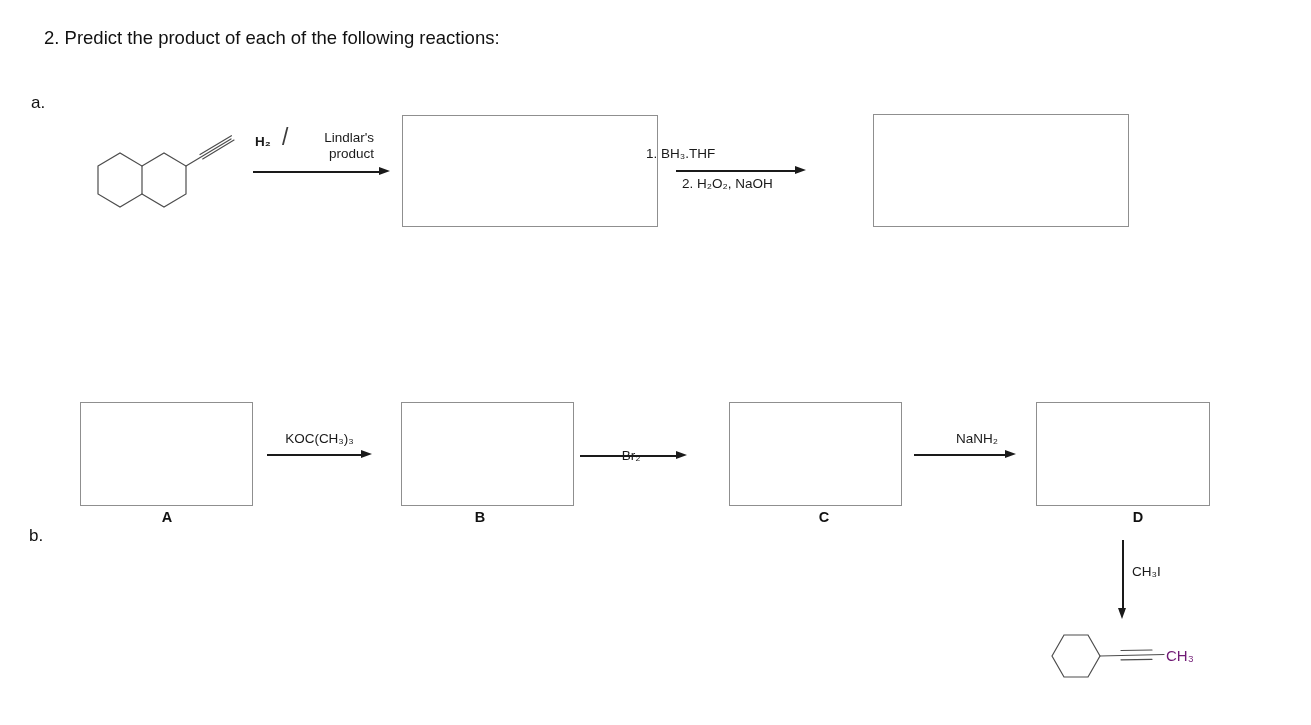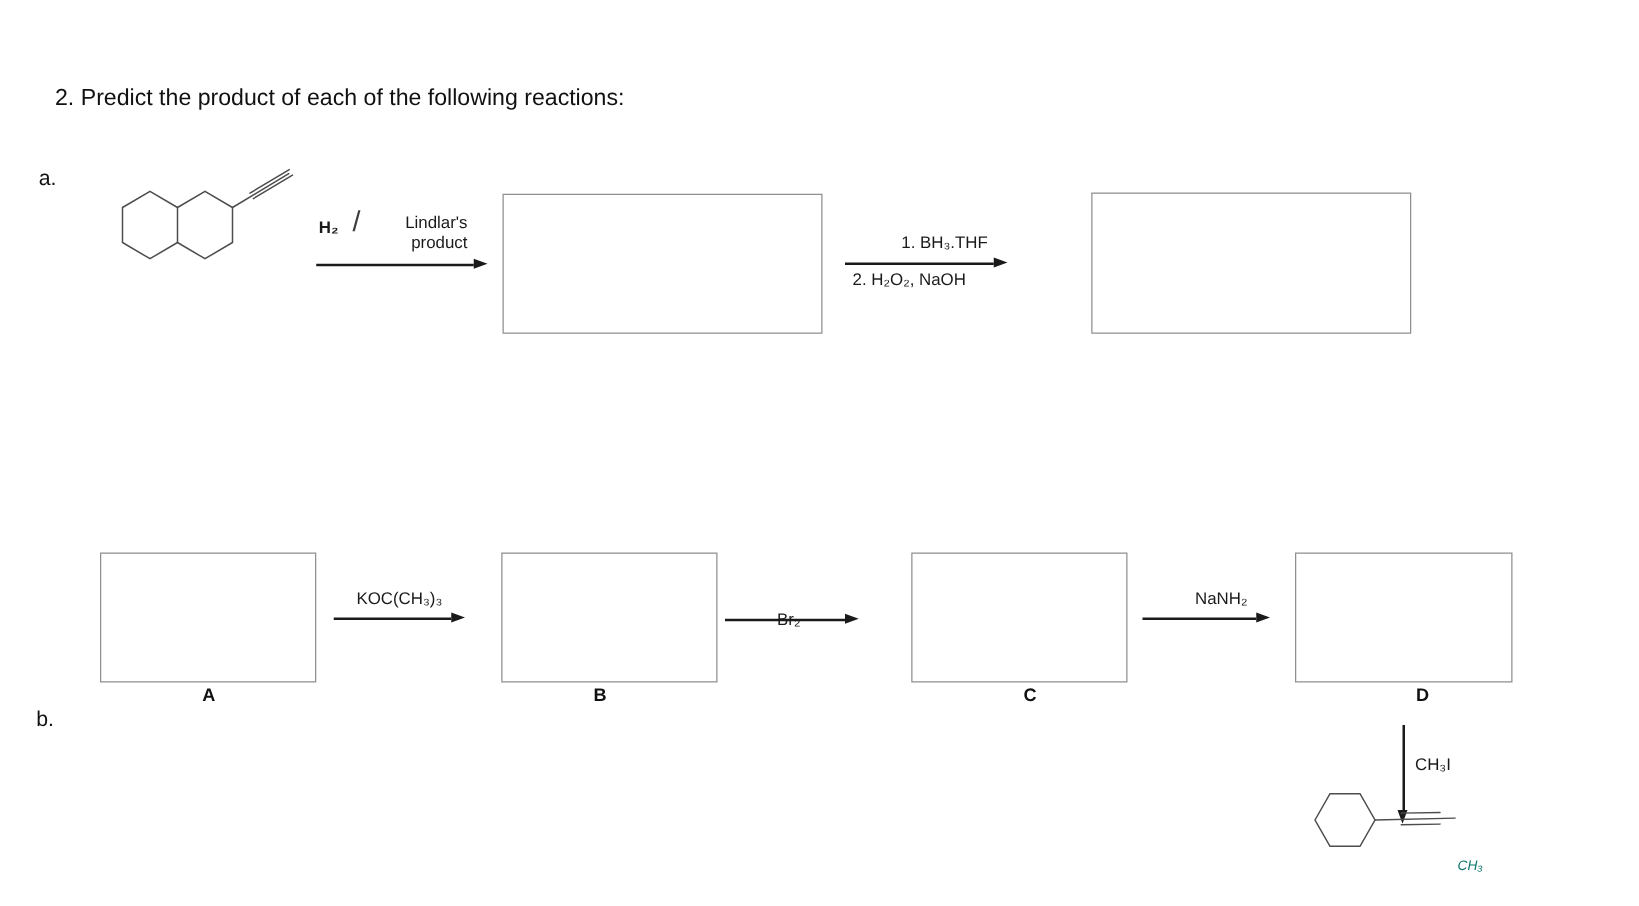--- a/index.html
+++ b/index.html
@@ -4,21 +4,21 @@
 <style>
   html,body{margin:0;padding:0;background:#fff;}
   #canvas{
     position:relative;
     width:1311px;height:725px;
     background:#ffffff;
     font-family:"Liberation Sans","DejaVu Sans",sans-serif;
     color:#1a1a1a;
     overflow:hidden;
   }
-  .abs{position:absolute;margin-top:40px;}
+  .abs{position:absolute;}
   .title{
     left:44px;top:27px;
     font-size:18.5px;font-weight:500;color:#111;
     white-space:nowrap;
   }
   .part-label{
     font-size:17px;color:#111;
   }
   .chem{
     font-size:13.5px;color:#1a1a1a;white-space:nowrap;line-height:16px;
@@ -52,21 +52,21 @@
     content:"";position:absolute;bottom:-11px;left:-3.9px;
     width:0;height:0;
     border-top:11px solid #1a1a1a;
     border-left:4.3px solid transparent;
     border-right:4.3px solid transparent;
   }
   svg.struct{position:absolute;overflow:visible;}
   svg.struct path, svg.struct line, svg.struct polygon{
     stroke:#4d4d4d;stroke-width:1.2;fill:none;stroke-linecap:round;
   }
-  .product-label{font-size:11px;color:#0f766e;white-space:nowrap;font-style:italic;}
+  .product-label{font-size:15px;color:#701a75;white-space:nowrap;}
 </style>
 </head>
 <body>
 
 <div id="canvas">
 
   <div class="abs title">2. Predict the product of each of the following reactions:</div>
 
   <div class="abs part-label" style="left:31px;top:93px;">a.</div>
 
@@ -79,21 +79,21 @@
   <div class="abs chem" style="left:255px;top:134px;font-weight:bold;">H₂</div>
   <div class="abs slash" style="left:282px;top:126px;">/</div>
   <div class="abs chem stack" style="left:298px;top:130px;width:76px;">
     <div>Lindlar's</div>
     <div>product</div>
   </div>
   <div class="abs arrow-h" style="left:253px;top:171px;width:126px;"></div>
 
   <div class="abs answer-box" style="left:402px;top:115px;width:256px;height:112px;"></div>
 
-  <div class="abs chem" style="left:721px;top:146px;">1. BH₃.THF</div>
+  <div class="abs chem" style="left:646px;top:146px;">1. BH₃.THF</div>
   <div class="abs arrow-h" style="left:676px;top:170px;width:119px;"></div>
   <div class="abs chem" style="left:682px;top:176px;">2. H₂O₂, NaOH</div>
 
   <div class="abs answer-box" style="left:873px;top:114px;width:256px;height:113px;"></div>
 
   <div class="abs part-label" style="left:29px;top:526px;">b.</div>
 
   <div class="abs answer-box" style="left:80px;top:402px;width:173px;height:104px;"></div>
   <div class="abs box-letter" style="left:167px;top:509px;">A</div>
 

